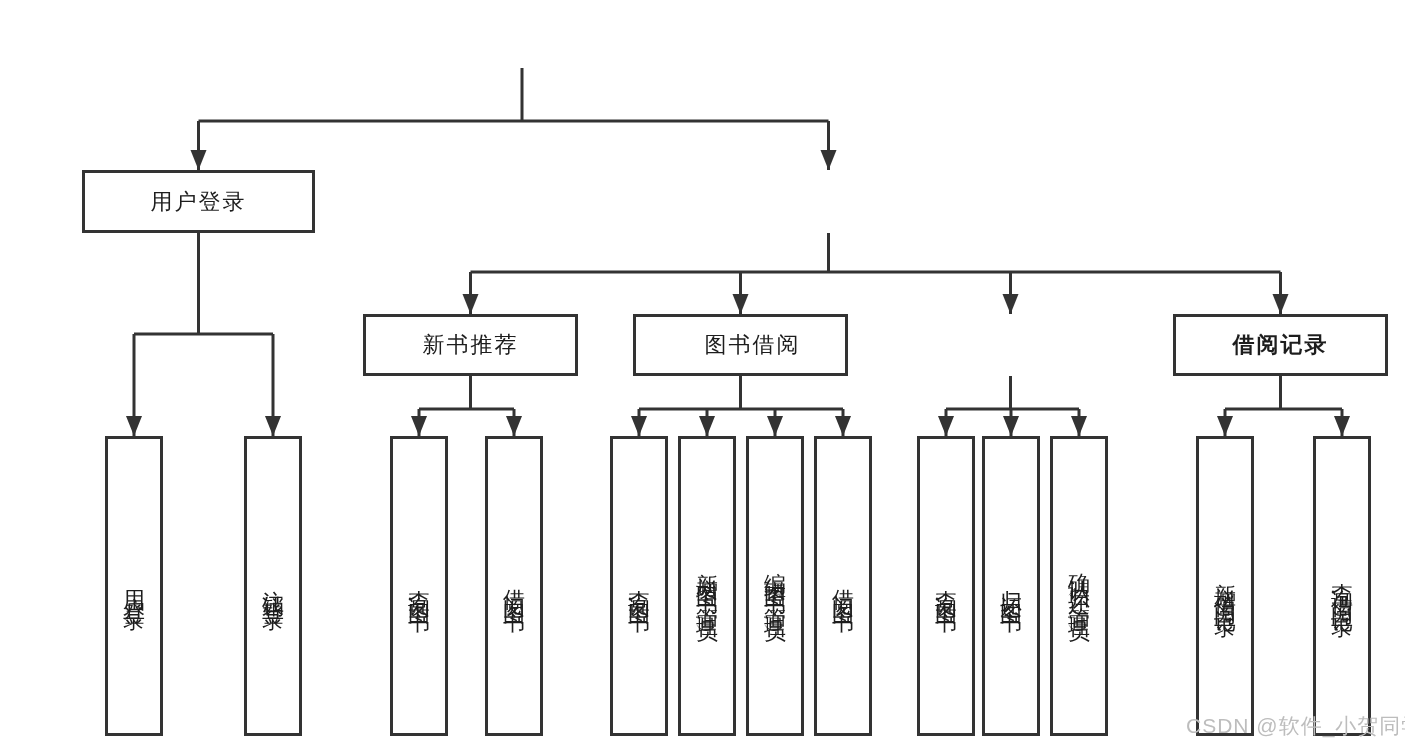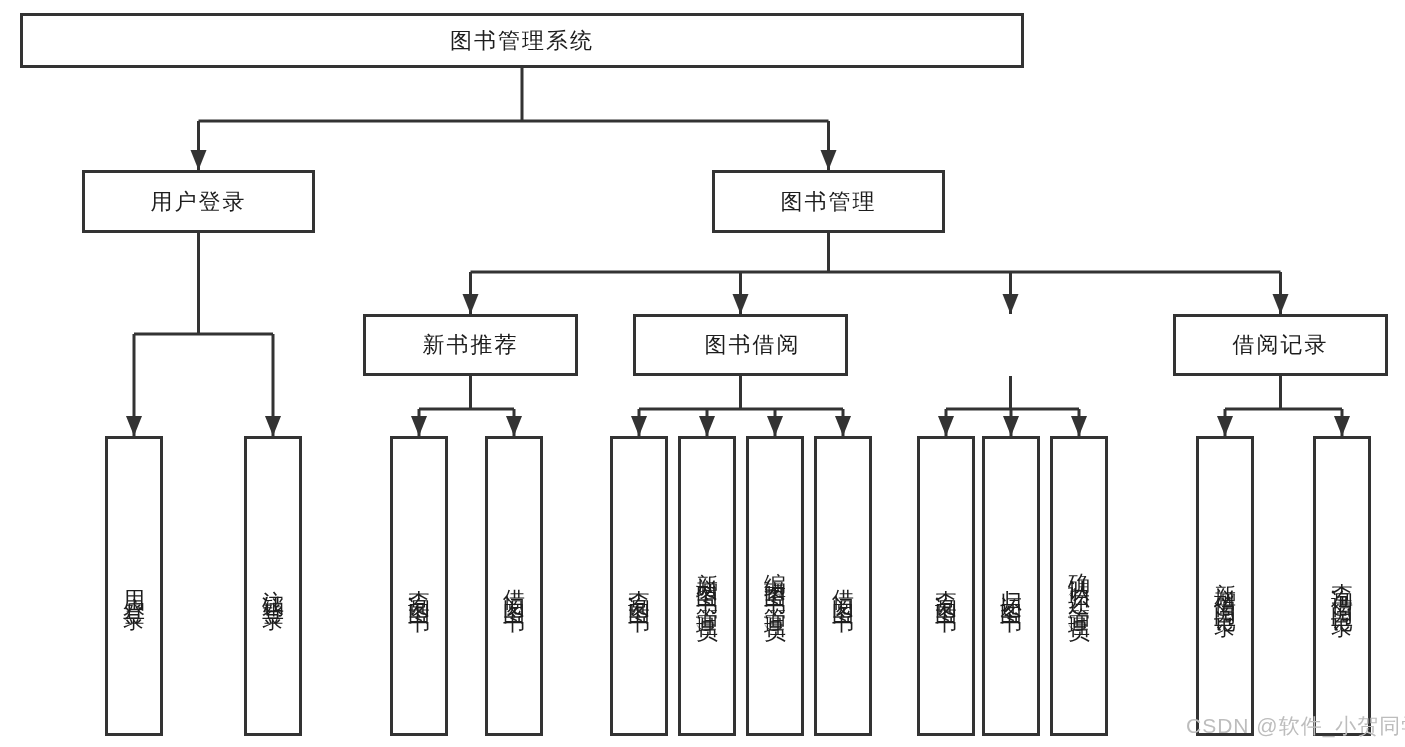--- a/index.html
+++ b/index.html
@@ -119,38 +119,32 @@
     <path class="rail" d="M1010.5,376 V409 M946,409 H1079"></path>
     <line class="arrow" x1="946" y1="409" x2="946" y2="436" marker-end="url(#arrow)"></line>
     <line class="arrow" x1="1011" y1="409" x2="1011" y2="436" marker-end="url(#arrow)"></line>
     <line class="arrow" x1="1079" y1="409" x2="1079" y2="436" marker-end="url(#arrow)"></line>
 
     <path class="rail" d="M1280.5,376 V409 M1225,409 H1342"></path>
     <line class="arrow" x1="1225" y1="409" x2="1225" y2="436" marker-end="url(#arrow)"></line>
     <line class="arrow" x1="1342" y1="409" x2="1342" y2="436" marker-end="url(#arrow)"></line>
   </svg>
 
-  <div class="hbox" style="left:20px; top:13px; width:1004px; height:55px;">
-    <span>图书管理系统</span>
-  </div>
 
   <div class="hbox" style="left:82px; top:170px; width:233px; height:63px;">
     <span>用户登录</span>
-  </div>
-  <div class="hbox" style="left:712px; top:170px; width:233px; height:63px;">
-    <span>图书管理</span>
   </div>
 
   <div class="hbox" style="left:363px; top:314px; width:215px; height:62px;text-align:right;">
     <span>新书推荐</span>
   </div>
   <div class="hbox" style="left:633px; top:314px; width:215px; height:62px;padding-left:24px;">
     <span>图书借阅</span>
   </div>
-  <div class="hbox" style="left:1173px; top:314px; width:215px; height:62px;">
+  <div class="hbox" style="left:1173px; top:314px; width:215px; height:62px;font-weight:bold;">
     <span>借阅记录</span>
   </div>
 
   <div class="vbox" style="left:105px;">
     <span class="vtext">用户登录</span>
   </div>
   <div class="vbox" style="left:244px;">
     <span class="vtext">注销登录</span>
   </div>
 

